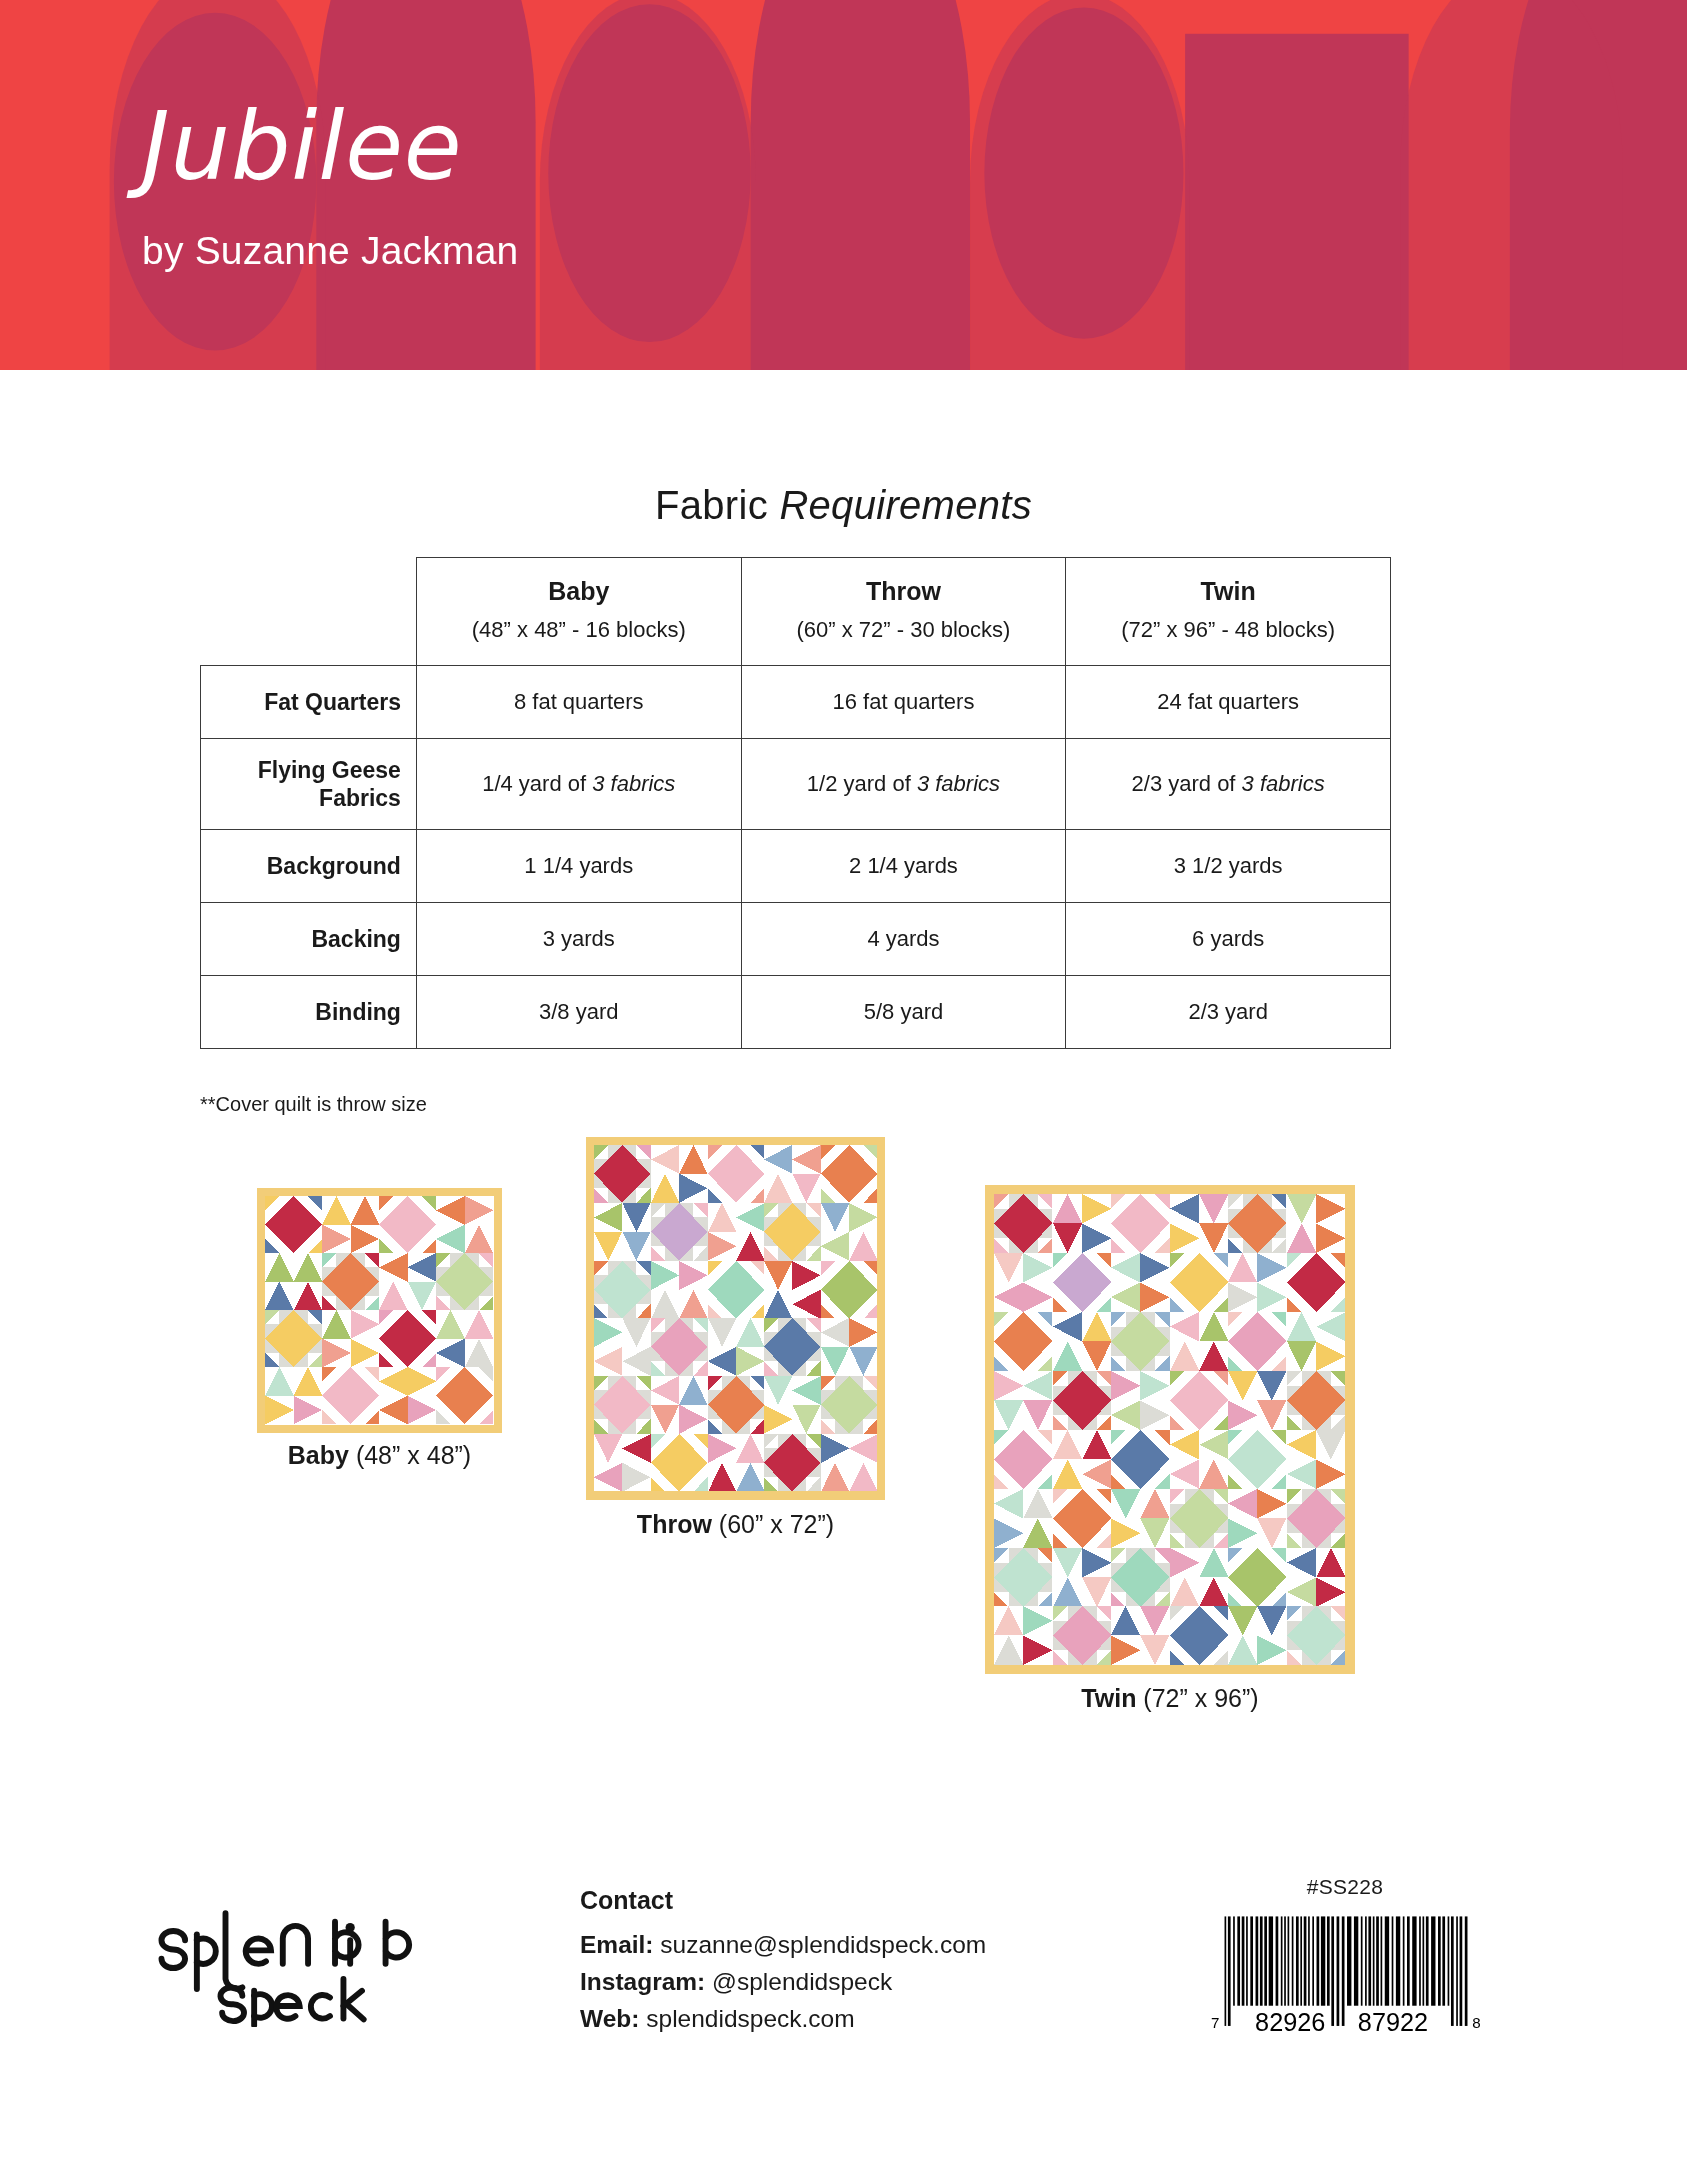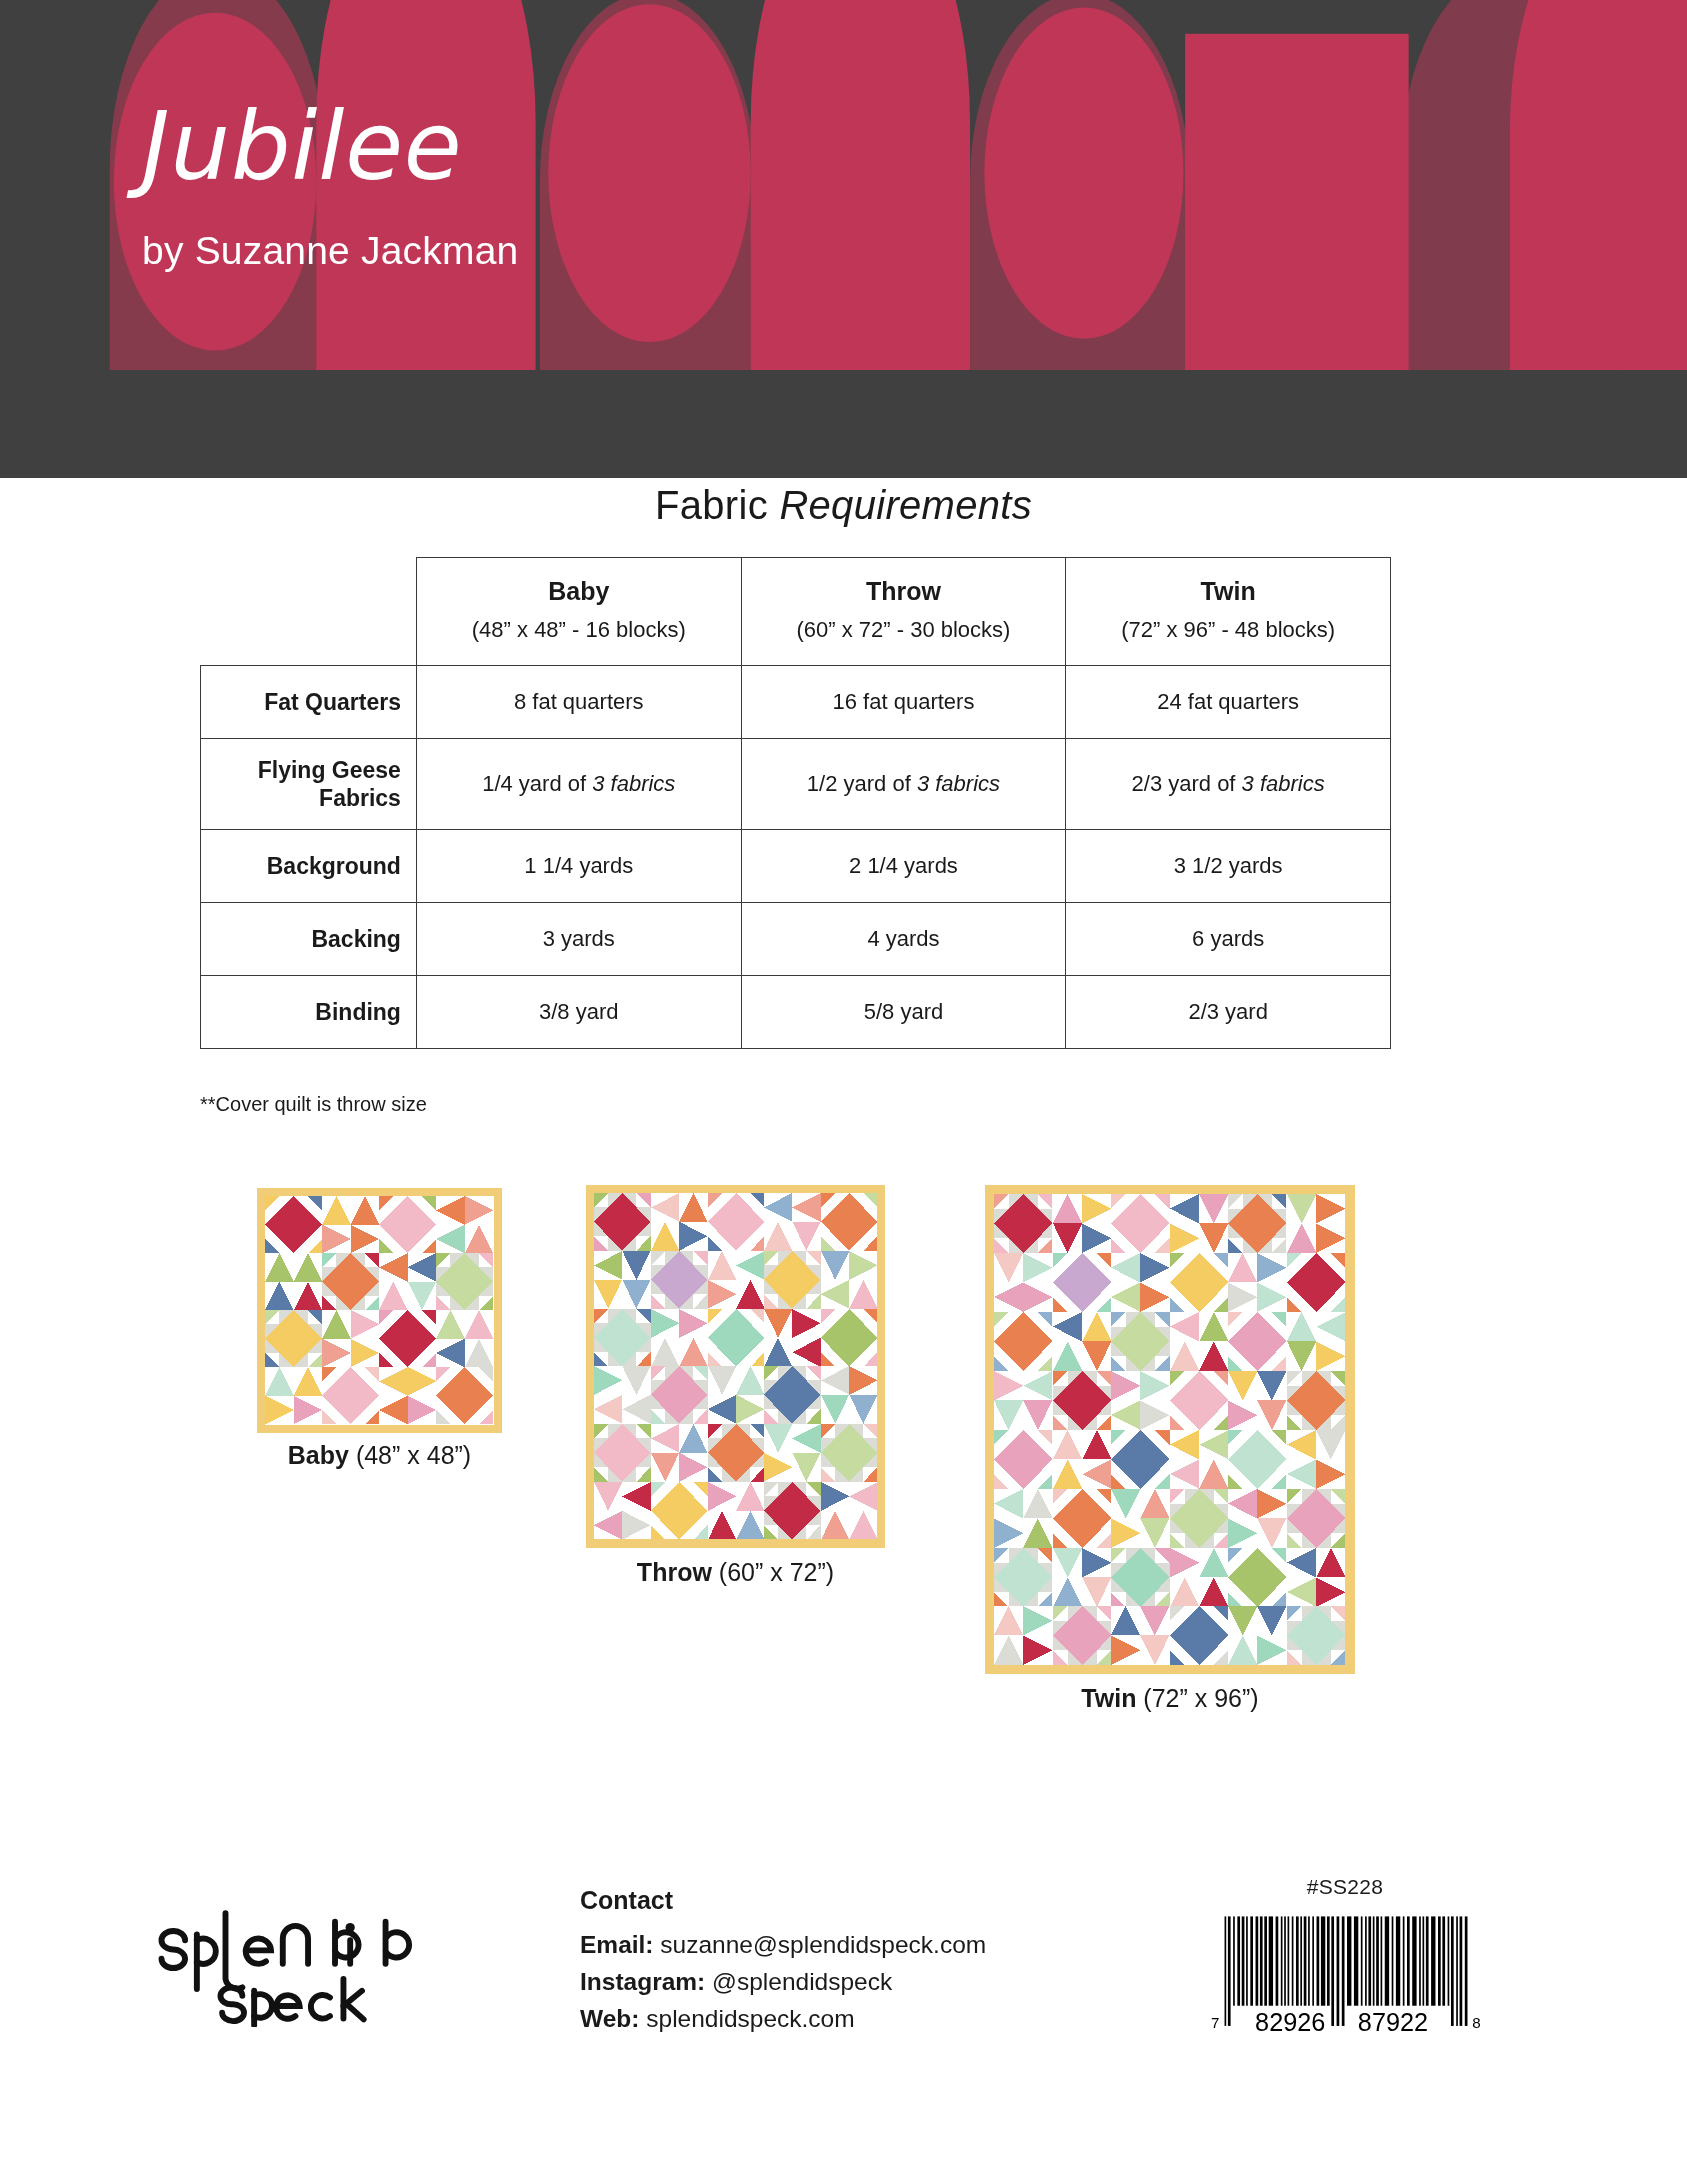--- a/index.html
+++ b/index.html
@@ -11,22 +11,22 @@
     font-family: "Liberation Sans", sans-serif;
     position: relative;
     overflow: hidden;
   }
 
   
   #header-banner {
     position: absolute;
     left: 0; top: 0;
     width: 1687px;
-    height: 478px;
-    background: #404040;
+    height: 370px;
+    background: #ef4444;
     overflow: hidden;
   }
   #header-deco {
     position: absolute;
     left: 0; top: 0;
     width: 1687px; height: 370px;
   }
   #header-text {
     position: absolute;
     left: 142px;
@@ -147,21 +147,21 @@
     width: 100%;
     text-align: center;
     font-size: 25px;
     color: #1a1a1a;
     white-space: nowrap;
   }
   .quilt-caption .cap-name { font-weight: 700; }
   .quilt-caption .cap-dims { font-weight: 400; }
 
   #quilt-baby   { left: 257px;  top: 1188px; }
-  #quilt-throw  { left: 586px;  top: 1185px; }
+  #quilt-throw  { left: 586px;  top: 1137px; }
   #quilt-twin   { left: 985px; top: 1185px; }
 
   
   #logo-block {
     position: absolute;
     left: 148px;
     top: 1888px;
     width: 278px;
     height: 139px;
   }

